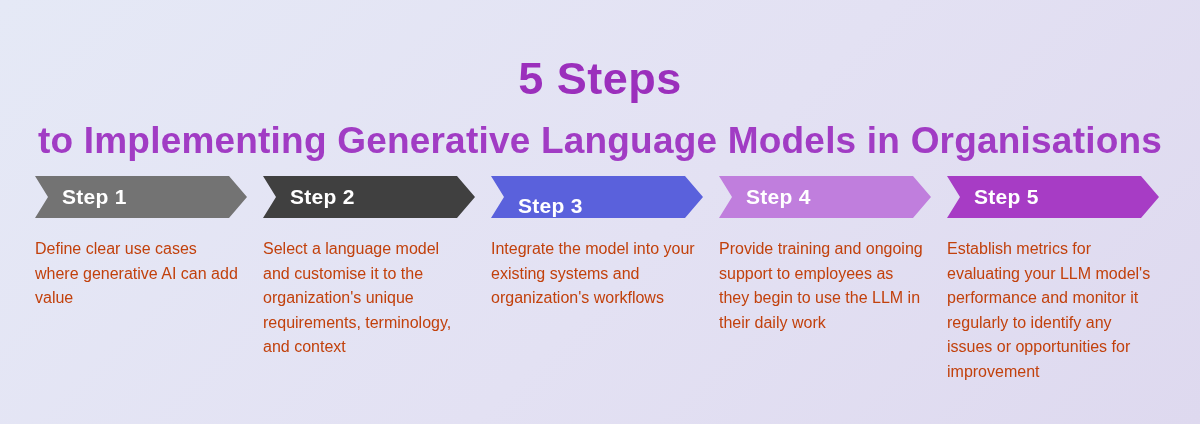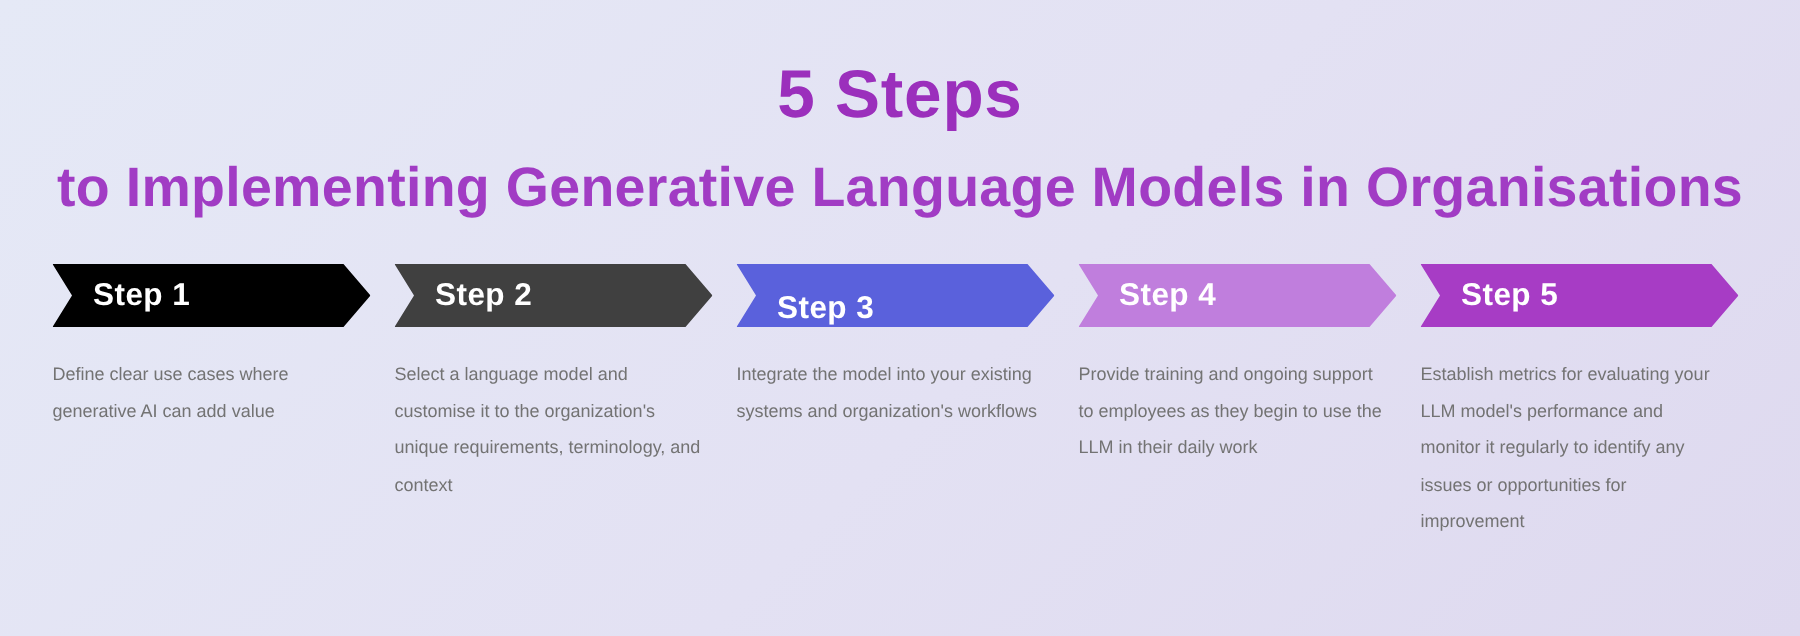--- a/index.html
+++ b/index.html
@@ -9,20 +9,21 @@
     background: linear-gradient(135deg, #e5e9f6 0%, #e3e1f3 55%, #ded9ef 100%);
     position: relative;
   }
   .header { text-align: center; padding-top: 38px; }
   .title {
     font-size: 45px;
     font-weight: 800;
     letter-spacing: 0.5px;
     color: #9b2fbc;
     line-height: 1.1;
+    margin-top: 16px;
   }
   .subtitle {
     margin-top: 16px;
     font-size: 37px;
     font-weight: 700;
     letter-spacing: 0.2px;
     color: #a13cc4;
   }
   .steps-row {
     position: absolute;
@@ -42,37 +43,37 @@
   .banner-label {
     color: #ffffff;
     font-size: 21px;
     font-weight: 700;
     letter-spacing: 0.3px;
     padding-left: 27px;
   }
   .step-desc {
     margin-top: 19px;
     width: 204px;
-    font-size: 12px;
+    font-size: 16px;
     line-height: 24.5px;
-    color: #737373;
+    color: #c2410c;
   }
 </style>
 </head>
 <body>
 
 <div class="header">
   <div class="title">5 Steps</div>
   <div class="subtitle">to Implementing Generative Language Models in Organisations</div>
 </div>
 
 <div class="steps-row">
 
   <div class="step-col">
-    <div class="banner" style="background-color: #000000;">
+    <div class="banner" style="background-color: #737373;">
       <span class="banner-label">Step 1</span>
     </div>
     <div class="step-desc">Define clear use cases where generative AI can add value</div>
   </div>
 
   <div class="step-col">
     <div class="banner" style="background-color: #404040;">
       <span class="banner-label">Step 2</span>
     </div>
     <div class="step-desc">Select a language model and customise it to the organization's unique requirements, terminology, and context</div>

